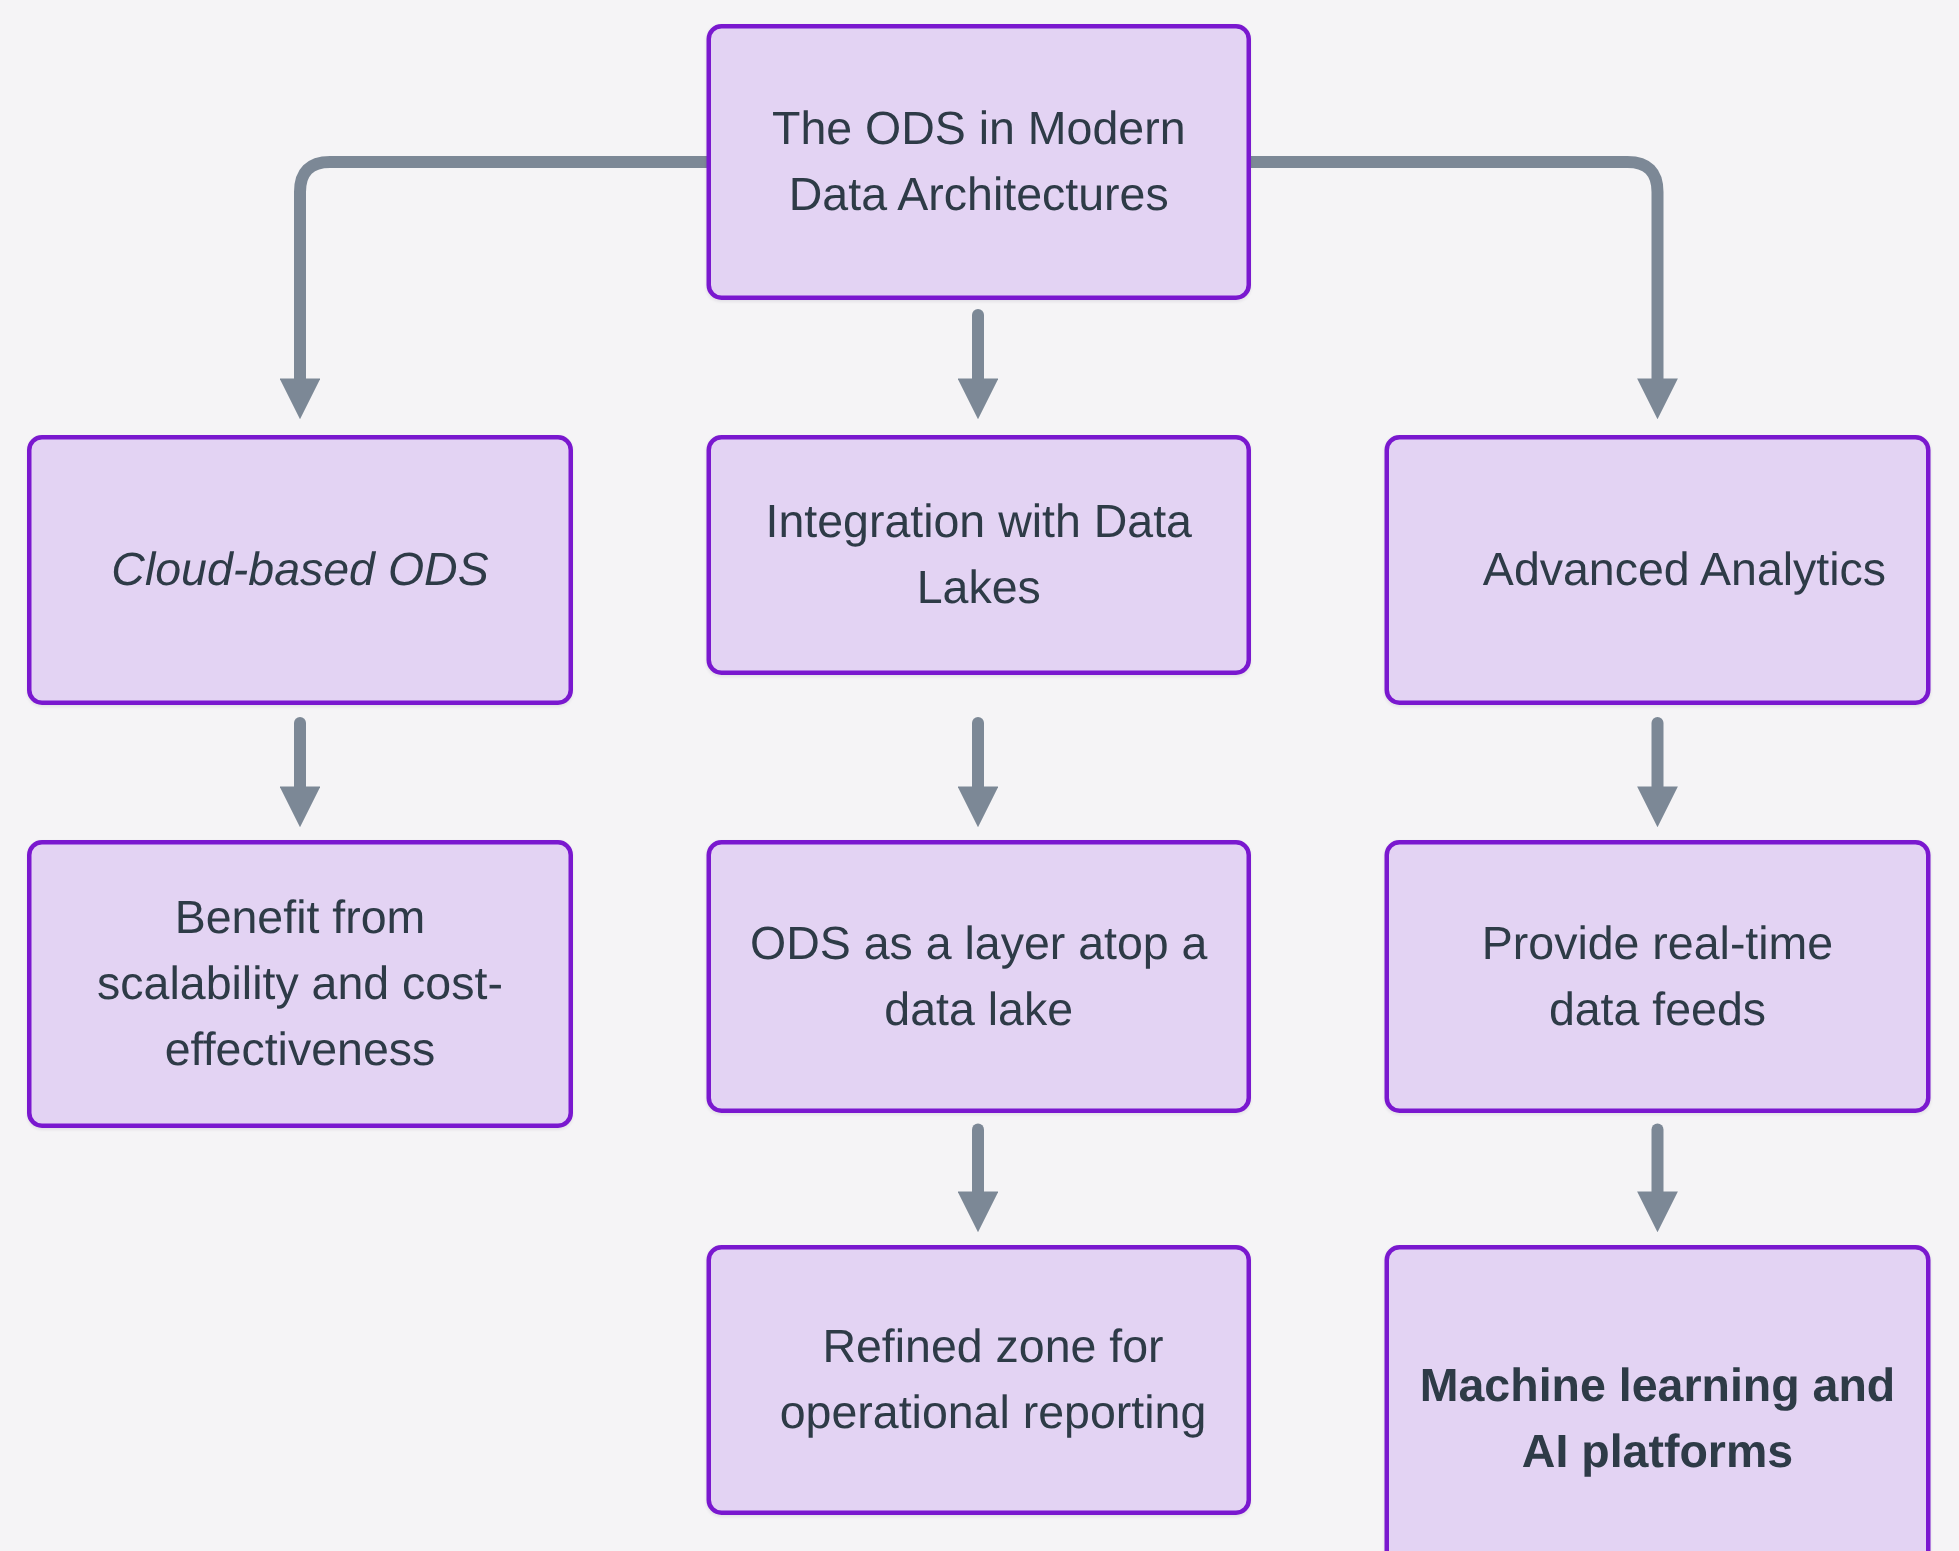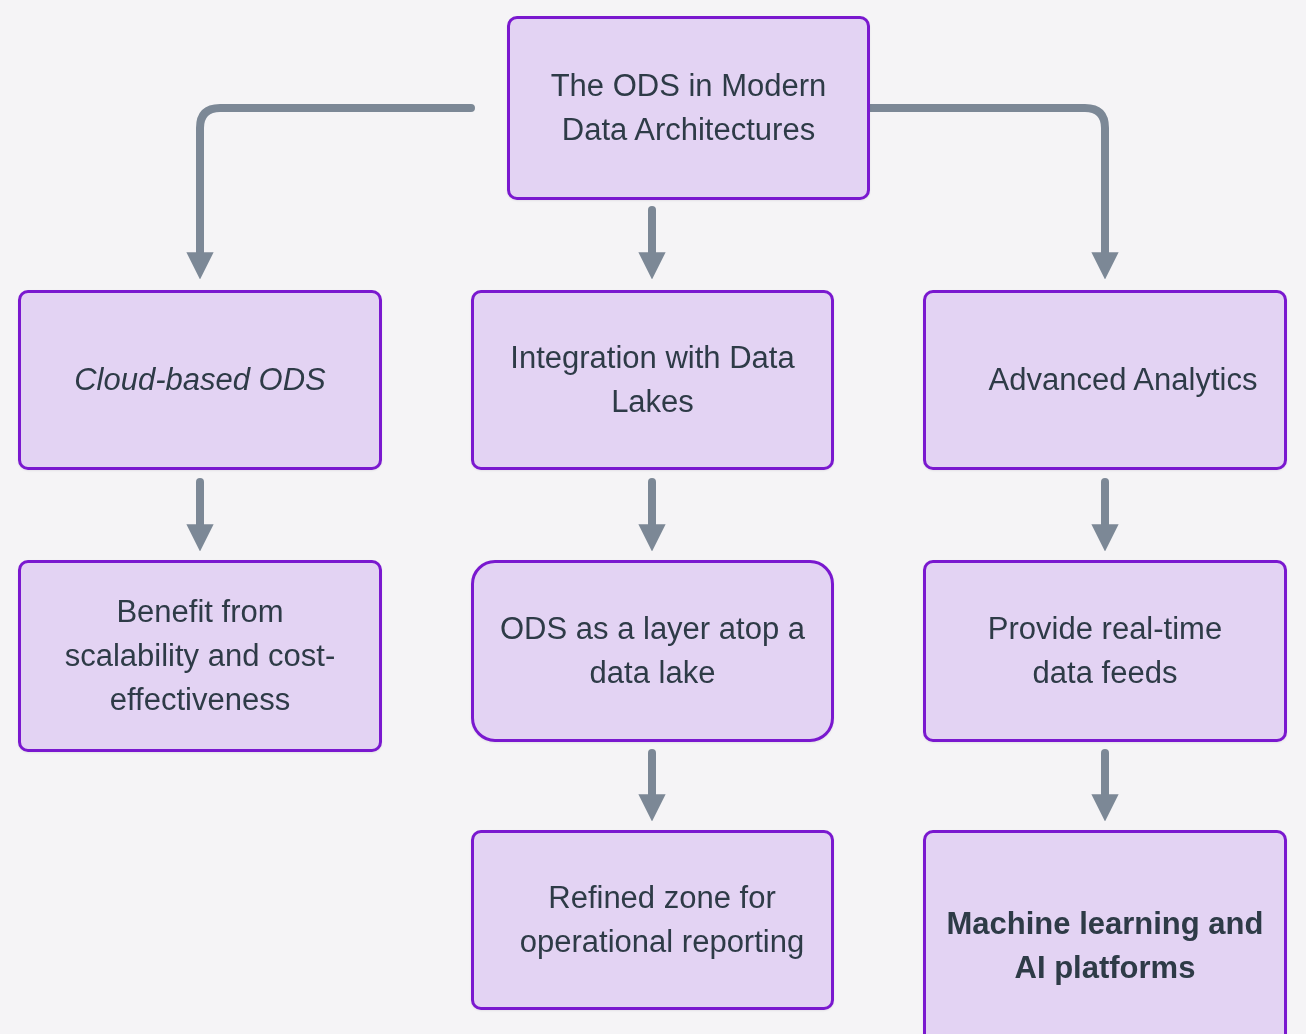--- a/index.html
+++ b/index.html
@@ -34,26 +34,26 @@
     font-size: 31px;
     line-height: 1.42;
     text-align: center;
     padding: 6px;
     box-shadow: 0 1px 2px rgba(40, 20, 70, 0.08);
   }
   .node-label {
     white-space: pre-line;
   }
   
-  .n-root        { left: 471px; top: 16px;  width: 363px; height: 184px; margin-left: 36px; }
+  .n-root        { left: 471px; top: 16px;  width: 363px; height: 184px; }
   .n-cloud       { left: 18px;  top: 290px; width: 364px; height: 180px; font-style: italic; }
-  .n-integration { left: 471px; top: 290px; width: 363px; height: 180px; }
+  .n-integration { left: 471px; top: 290px; width: 363px; height: 160px; }
   .n-analytics   { left: 923px; top: 290px; width: 364px; height: 180px; padding-left: 42px; }
   .n-benefit     { left: 18px;  top: 560px; width: 364px; height: 192px; }
-  .n-layer       { left: 471px; top: 560px; width: 363px; height: 182px; border-radius: 24px; }
+  .n-layer       { left: 471px; top: 560px; width: 363px; height: 182px; }
   .n-feeds       { left: 923px; top: 560px; width: 364px; height: 182px; }
   .n-refined     { left: 471px; top: 830px; width: 363px; height: 180px; padding-left: 25px; }
   .n-ml          { left: 923px; top: 830px; width: 364px; height: 232px; font-weight: bold; }
 </style>
 </head>
 <body>
 
 <div class="canvas">
 
   <svg class="edges" width="1306" height="1034" viewBox="0 0 1306 1034">

